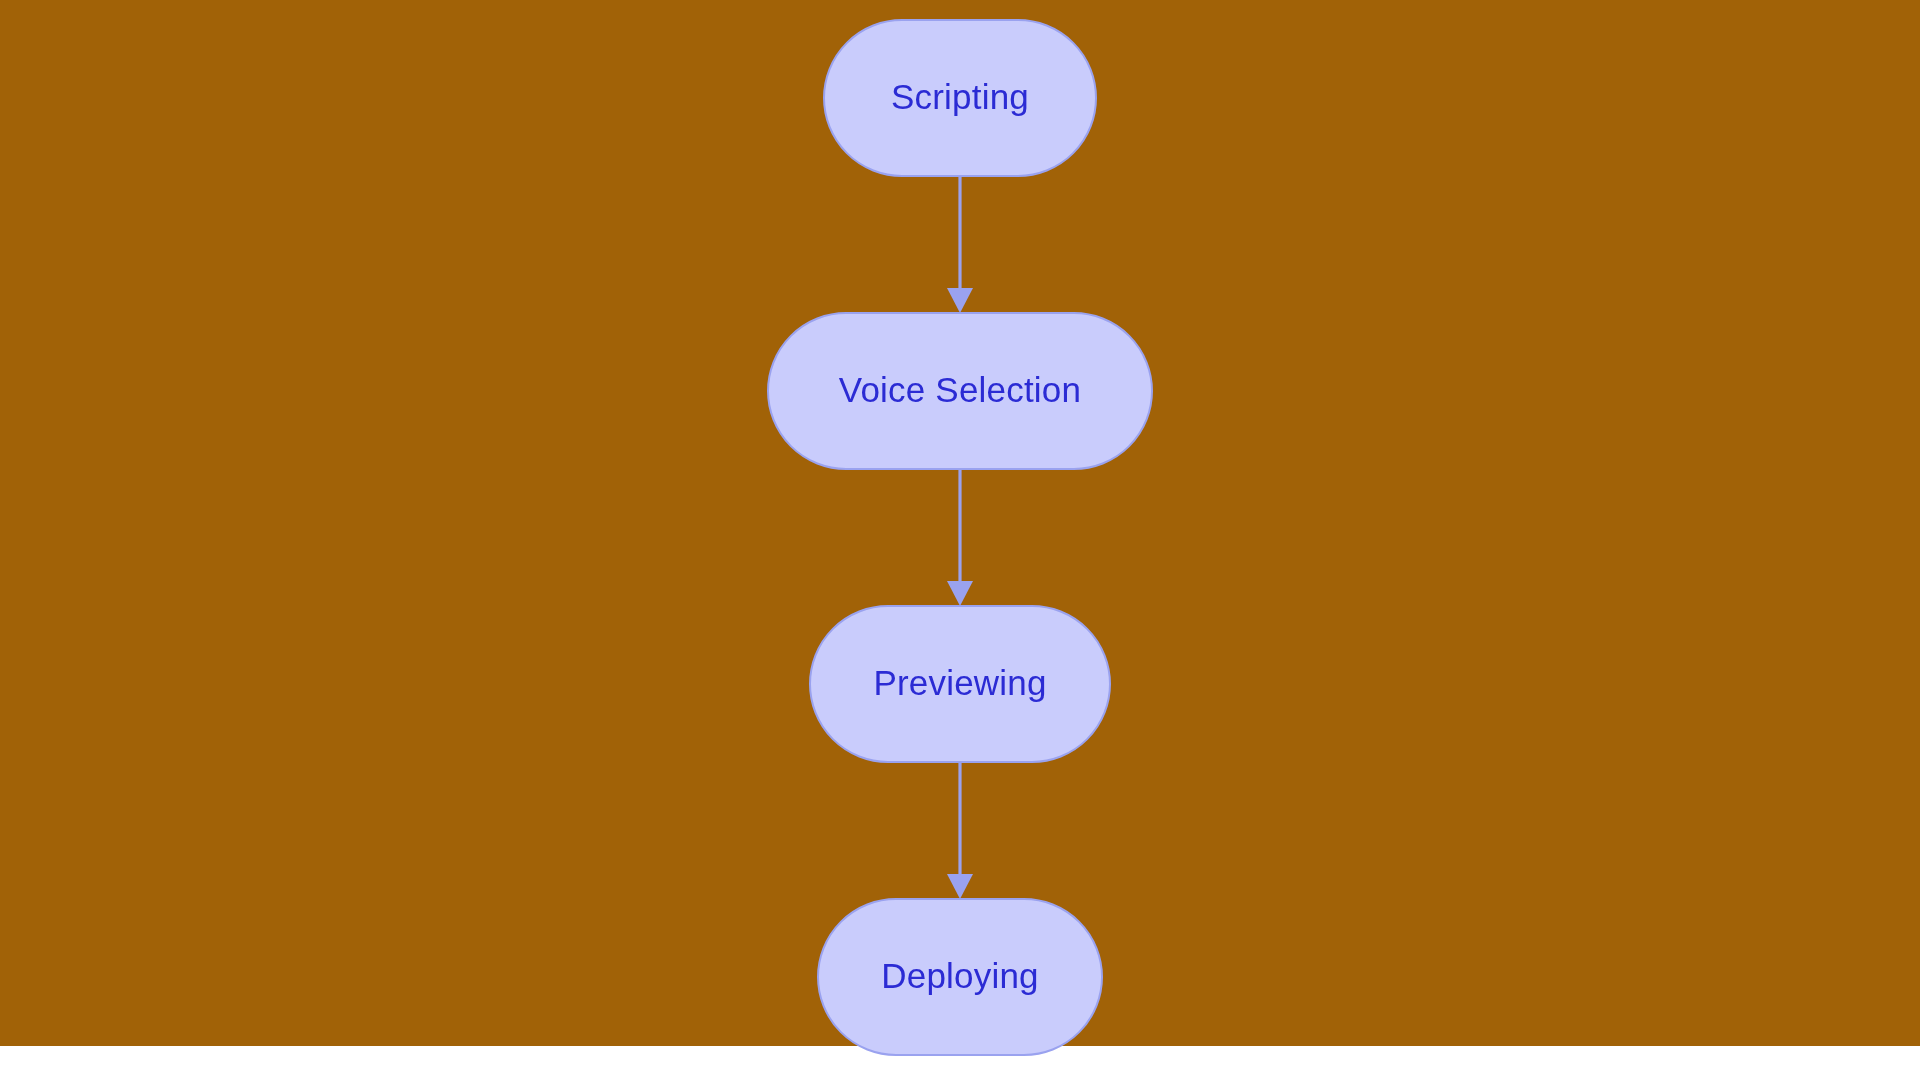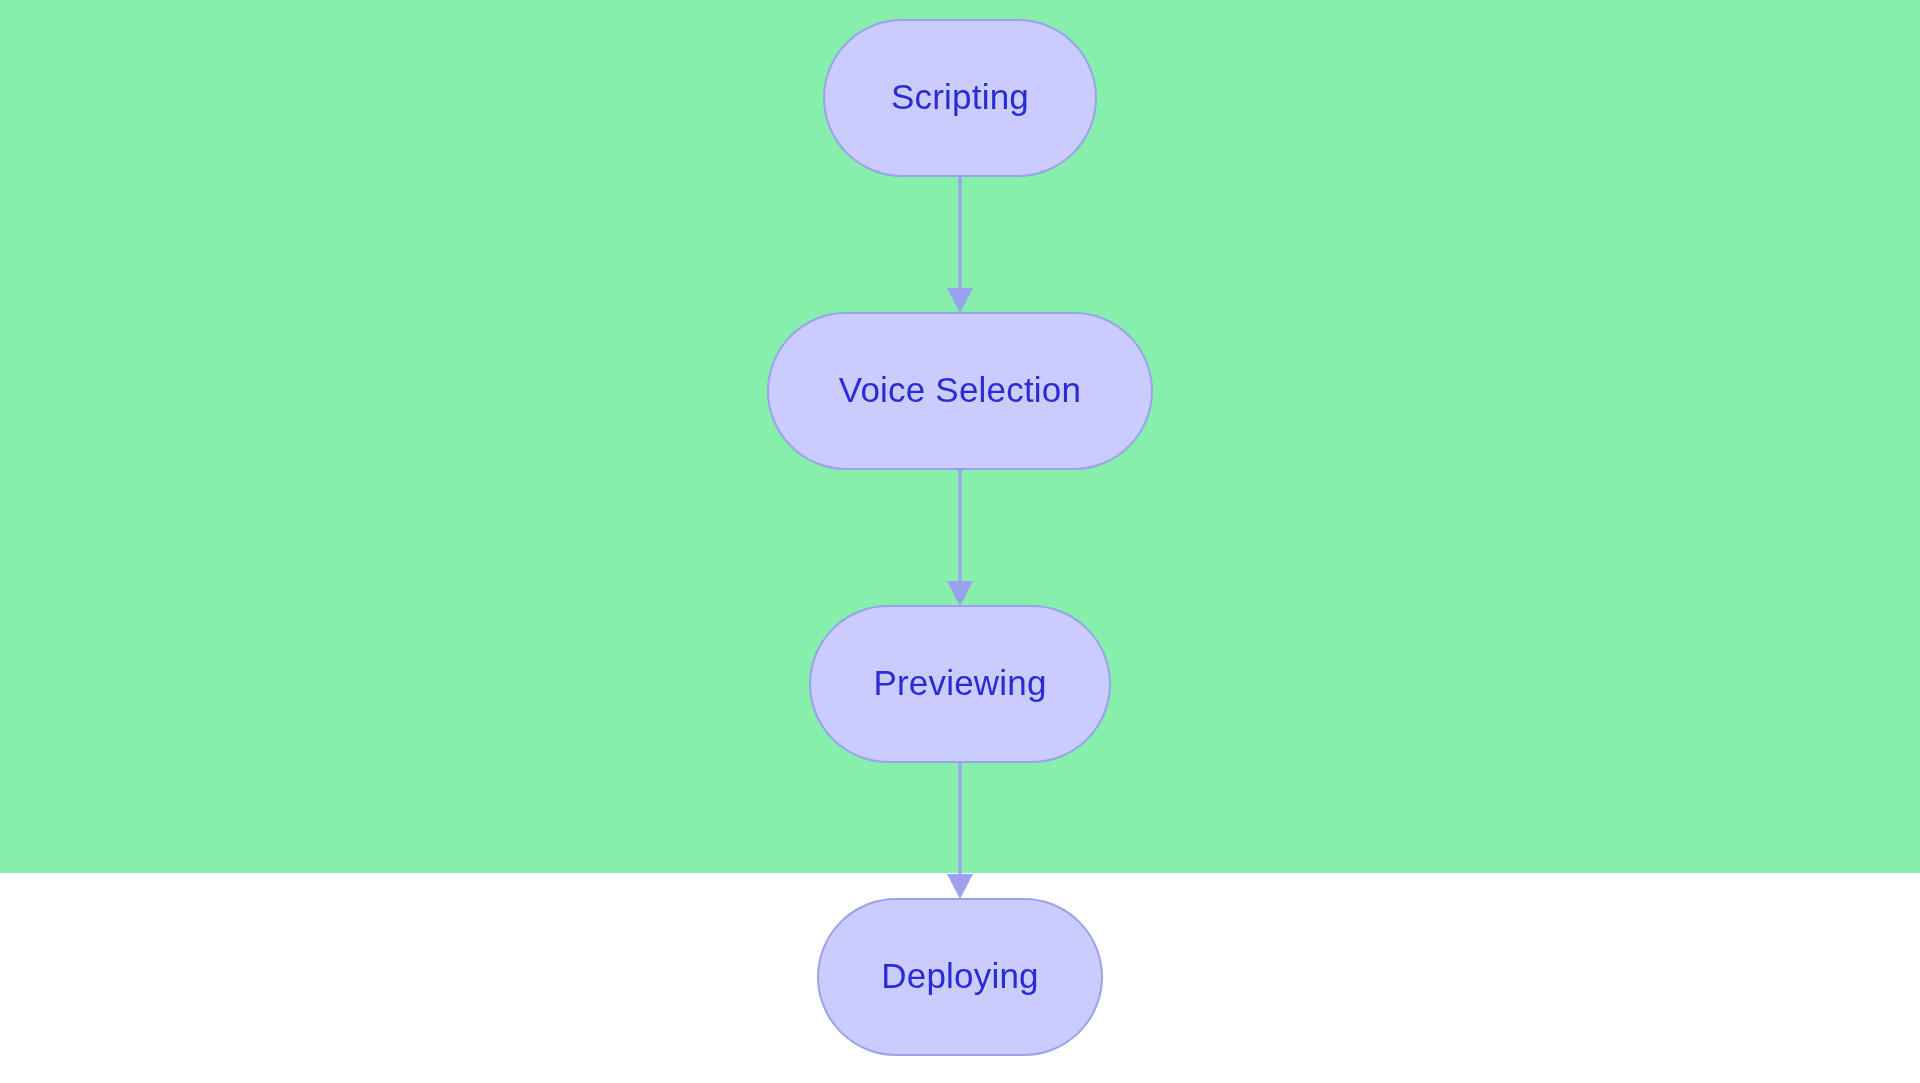--- a/index.html
+++ b/index.html
@@ -10,22 +10,22 @@
   }
   body {
     width: 1920px;
     height: 1083px;
     font-family: "Liberation Sans", "DejaVu Sans", sans-serif;
     overflow: hidden;
   }
   #flow-root {
     position: relative;
     width: 1920px;
-    height: 873px;
-    background: #86efac;
+    height: 1046px;
+    background: #a16207;
   }
   #flow-svg {
     position: absolute;
     top: 0;
     left: 0;
     width: 1920px;
     height: 1083px;
     display: block;
   }
   .node-shape {

